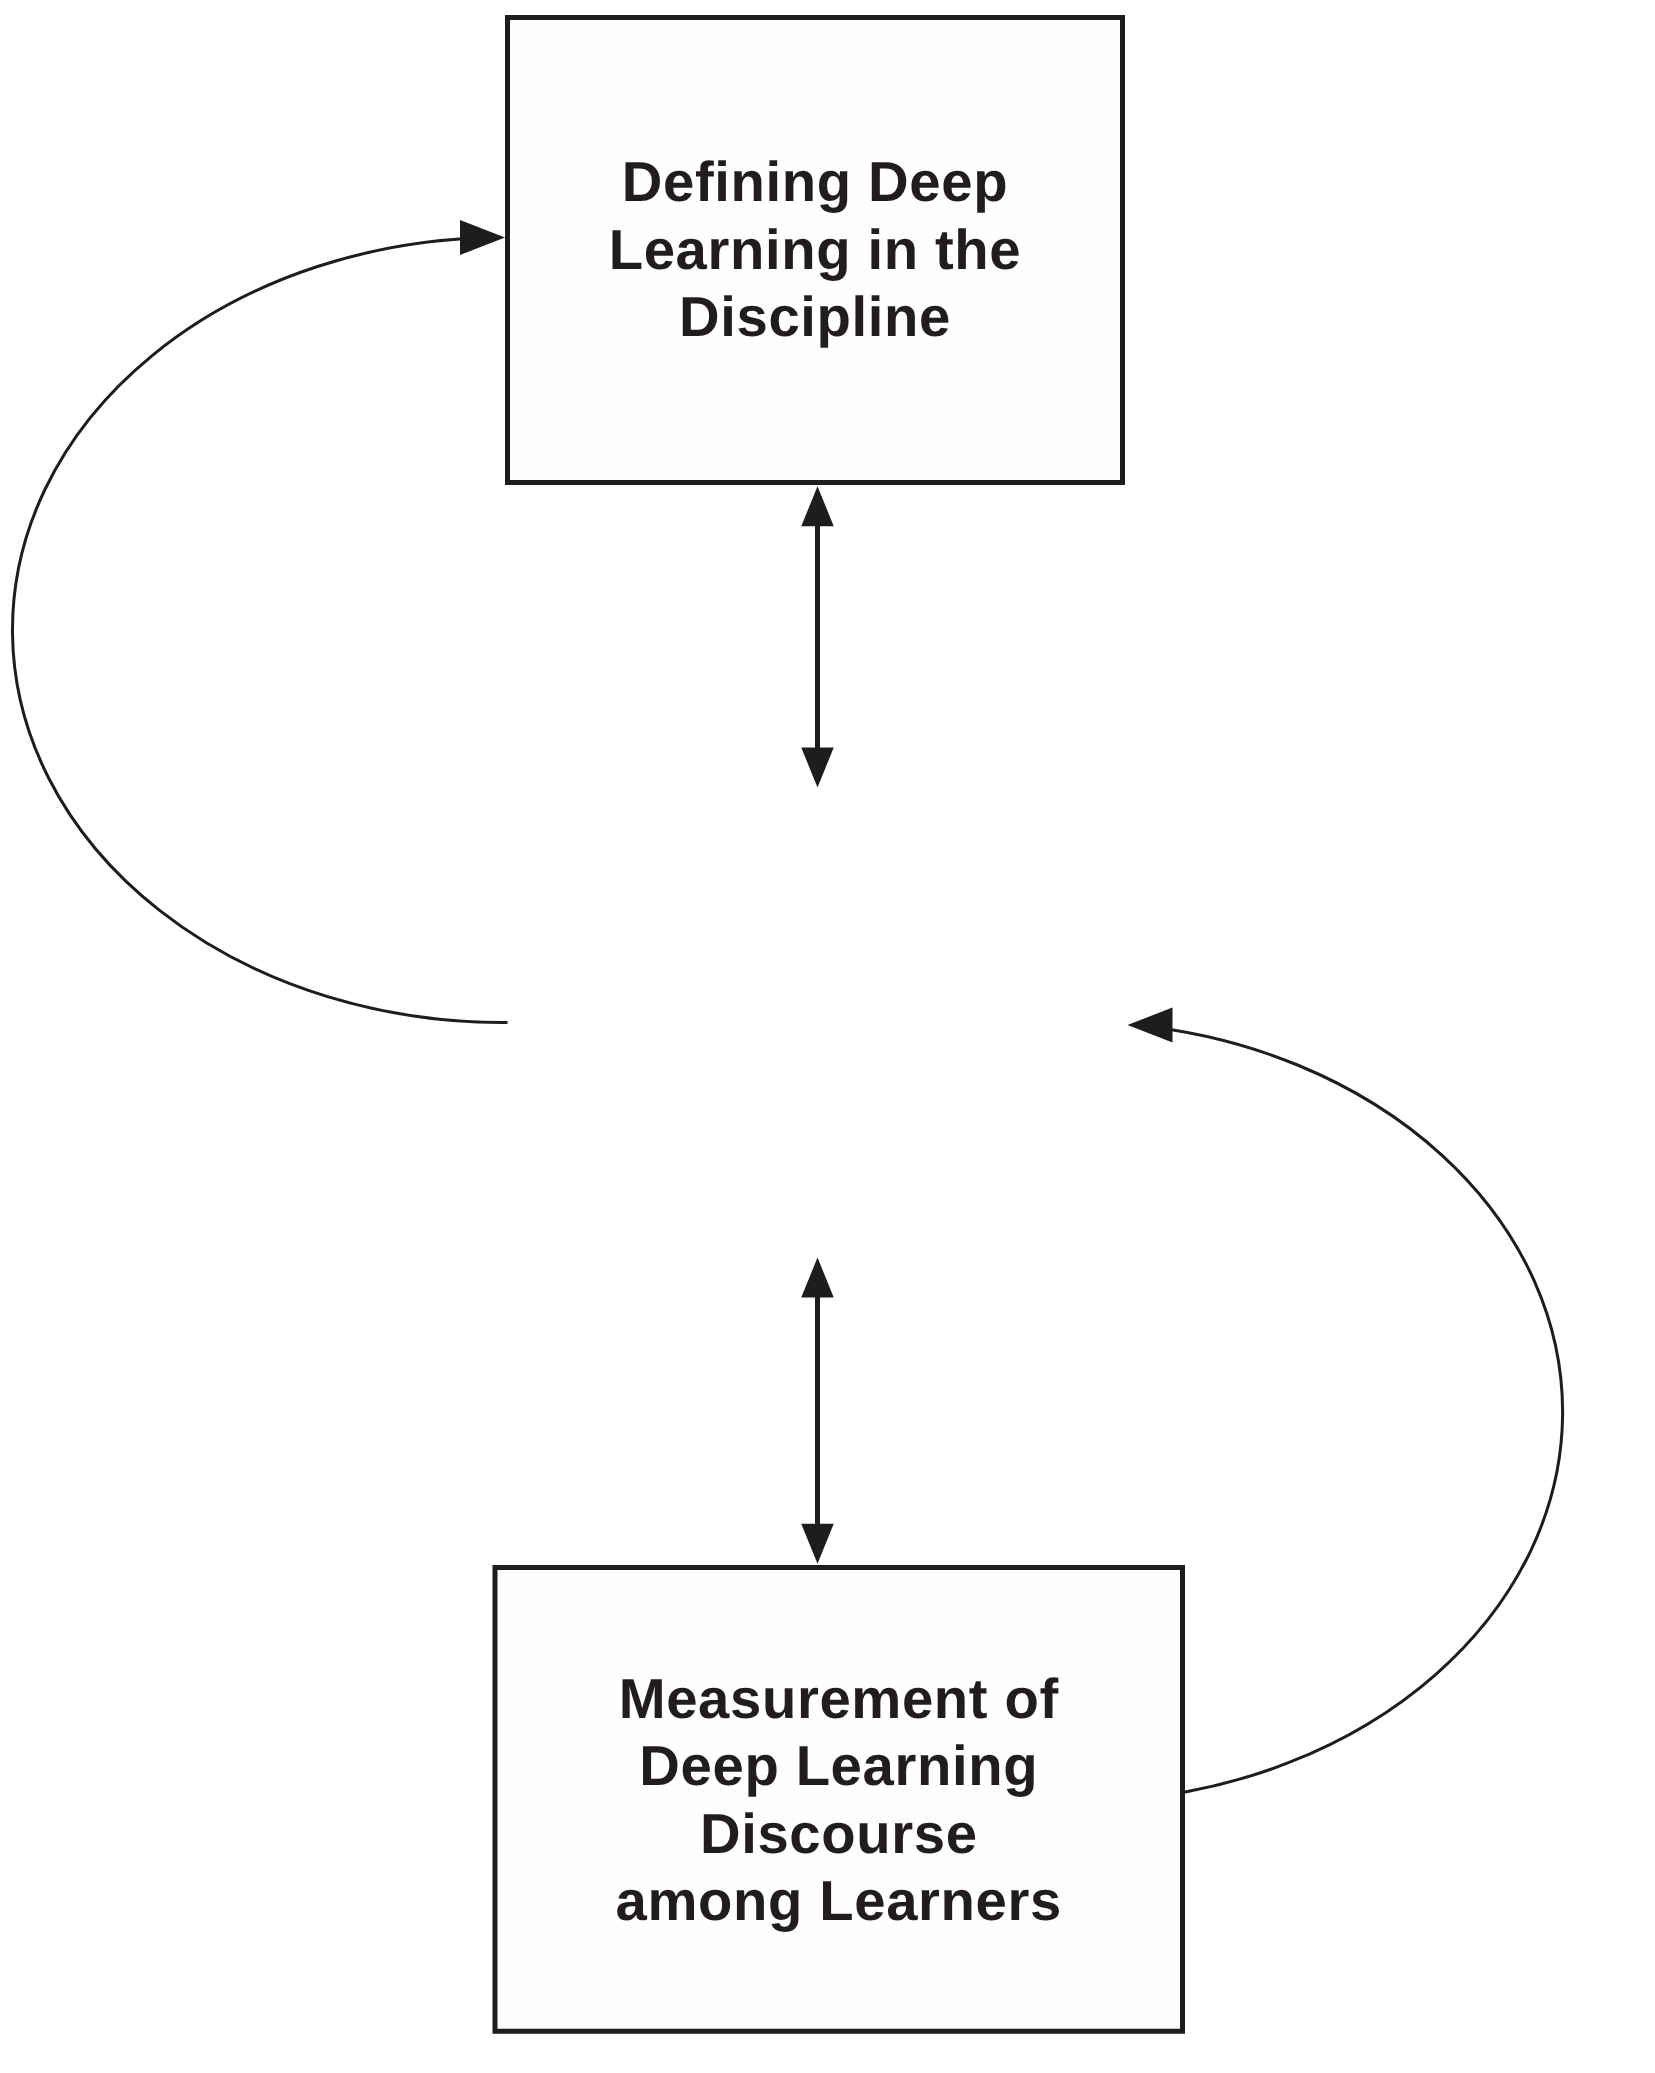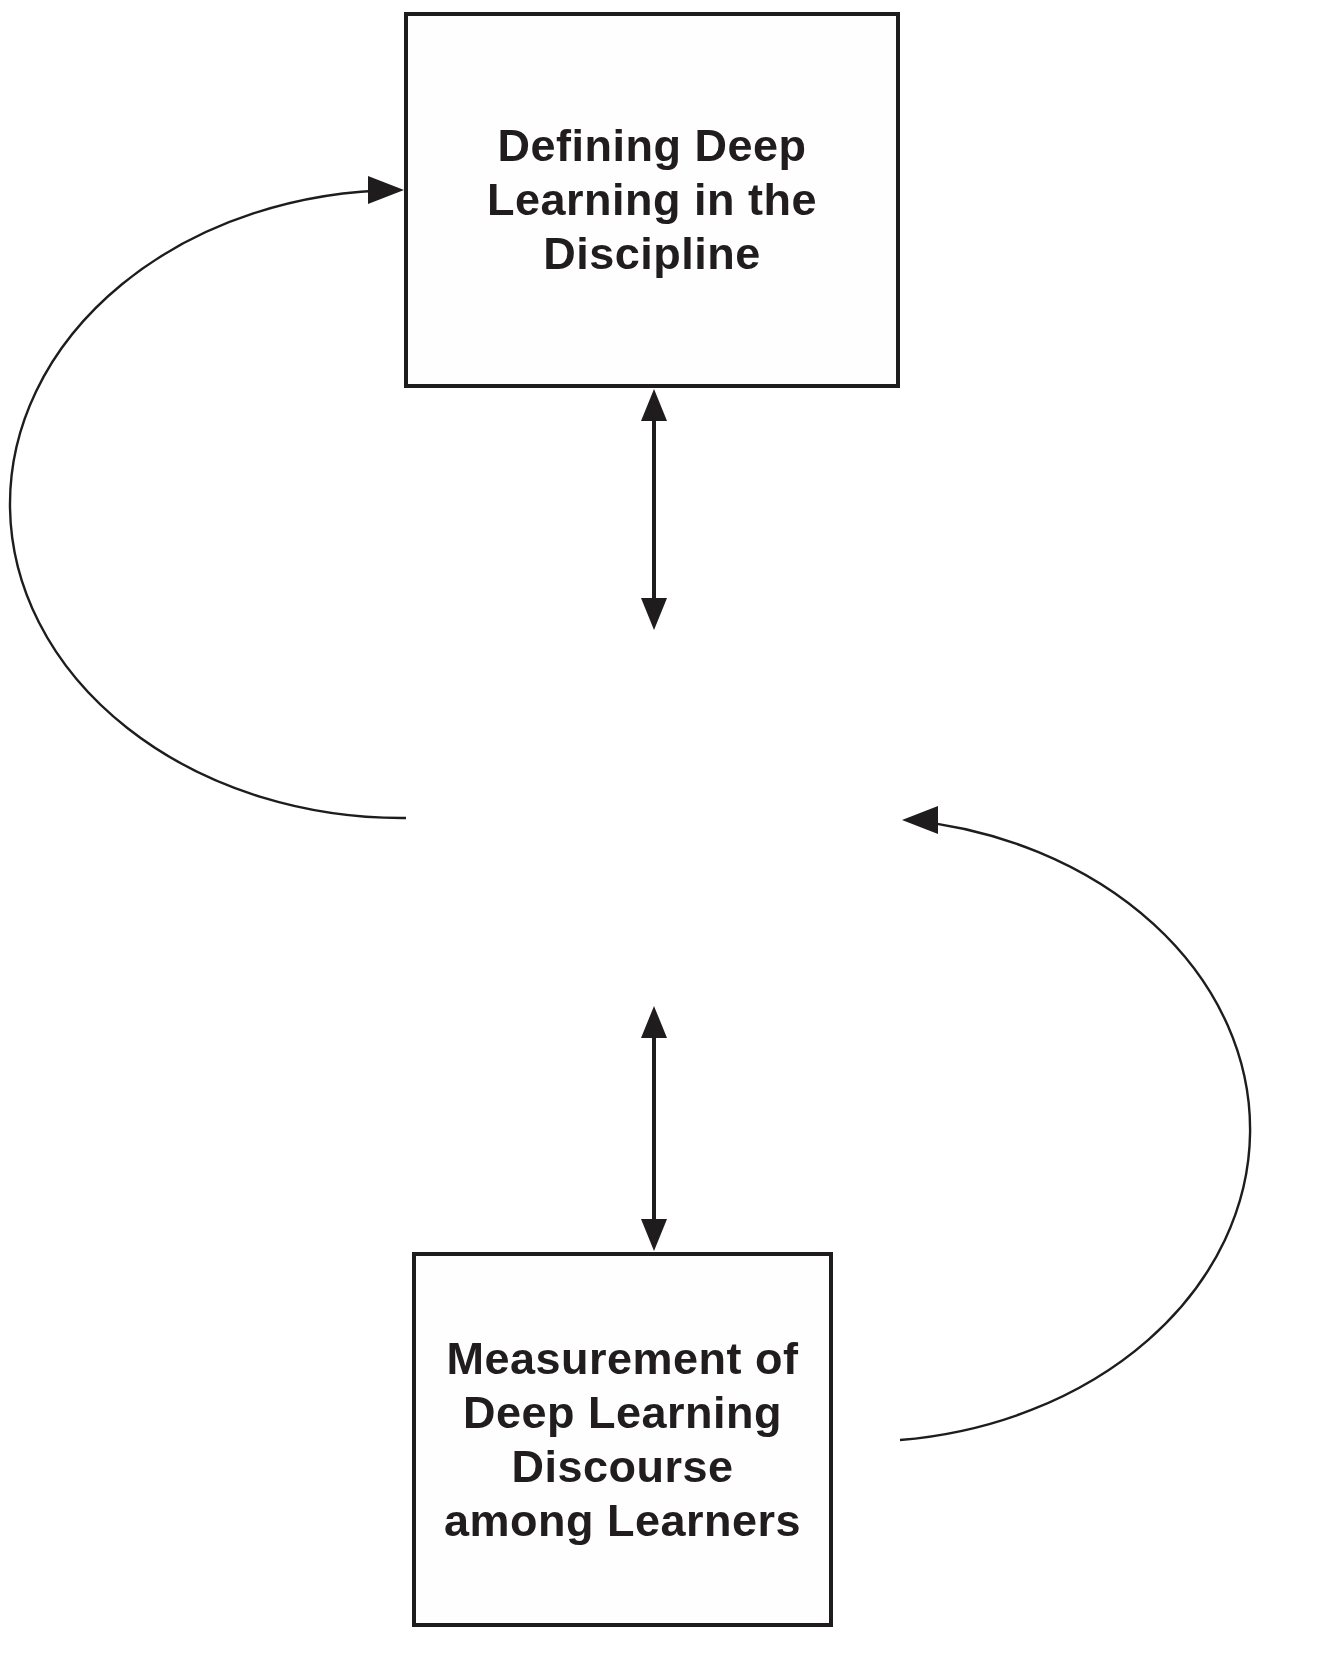--- a/index.html
+++ b/index.html
@@ -49,21 +49,21 @@
     white-space: pre-line;
     text-align: center;
     font-weight: bold;
     font-size: 45px;
     line-height: 54px;
     color: var(--text-color);
     letter-spacing: 0.5px;
   }
   .node-top    { left: 404px; top: 12px;   width: 496px; height: 376px; }
   .node-middle { left: 404px; top: 631px;  width: 498px; height: 375px; }
-  .node-bottom { left: 412px; top: 1252px; width: 421px; height: 375px; }
+  .node-bottom { left: 394px; top: 1252px; width: 554px; height: 375px; }
 </style>
 </head>
 <body>
 
 <div class="canvas">
 
   <svg class="edges-layer" width="1324" height="1658" viewBox="0 0 1324 1658" xmlns="http://www.w3.org/2000/svg">
 
     <g>
       <path class="edge-curve" d="M 406 818 A 392 314 0 0 1 398 190"></path>

